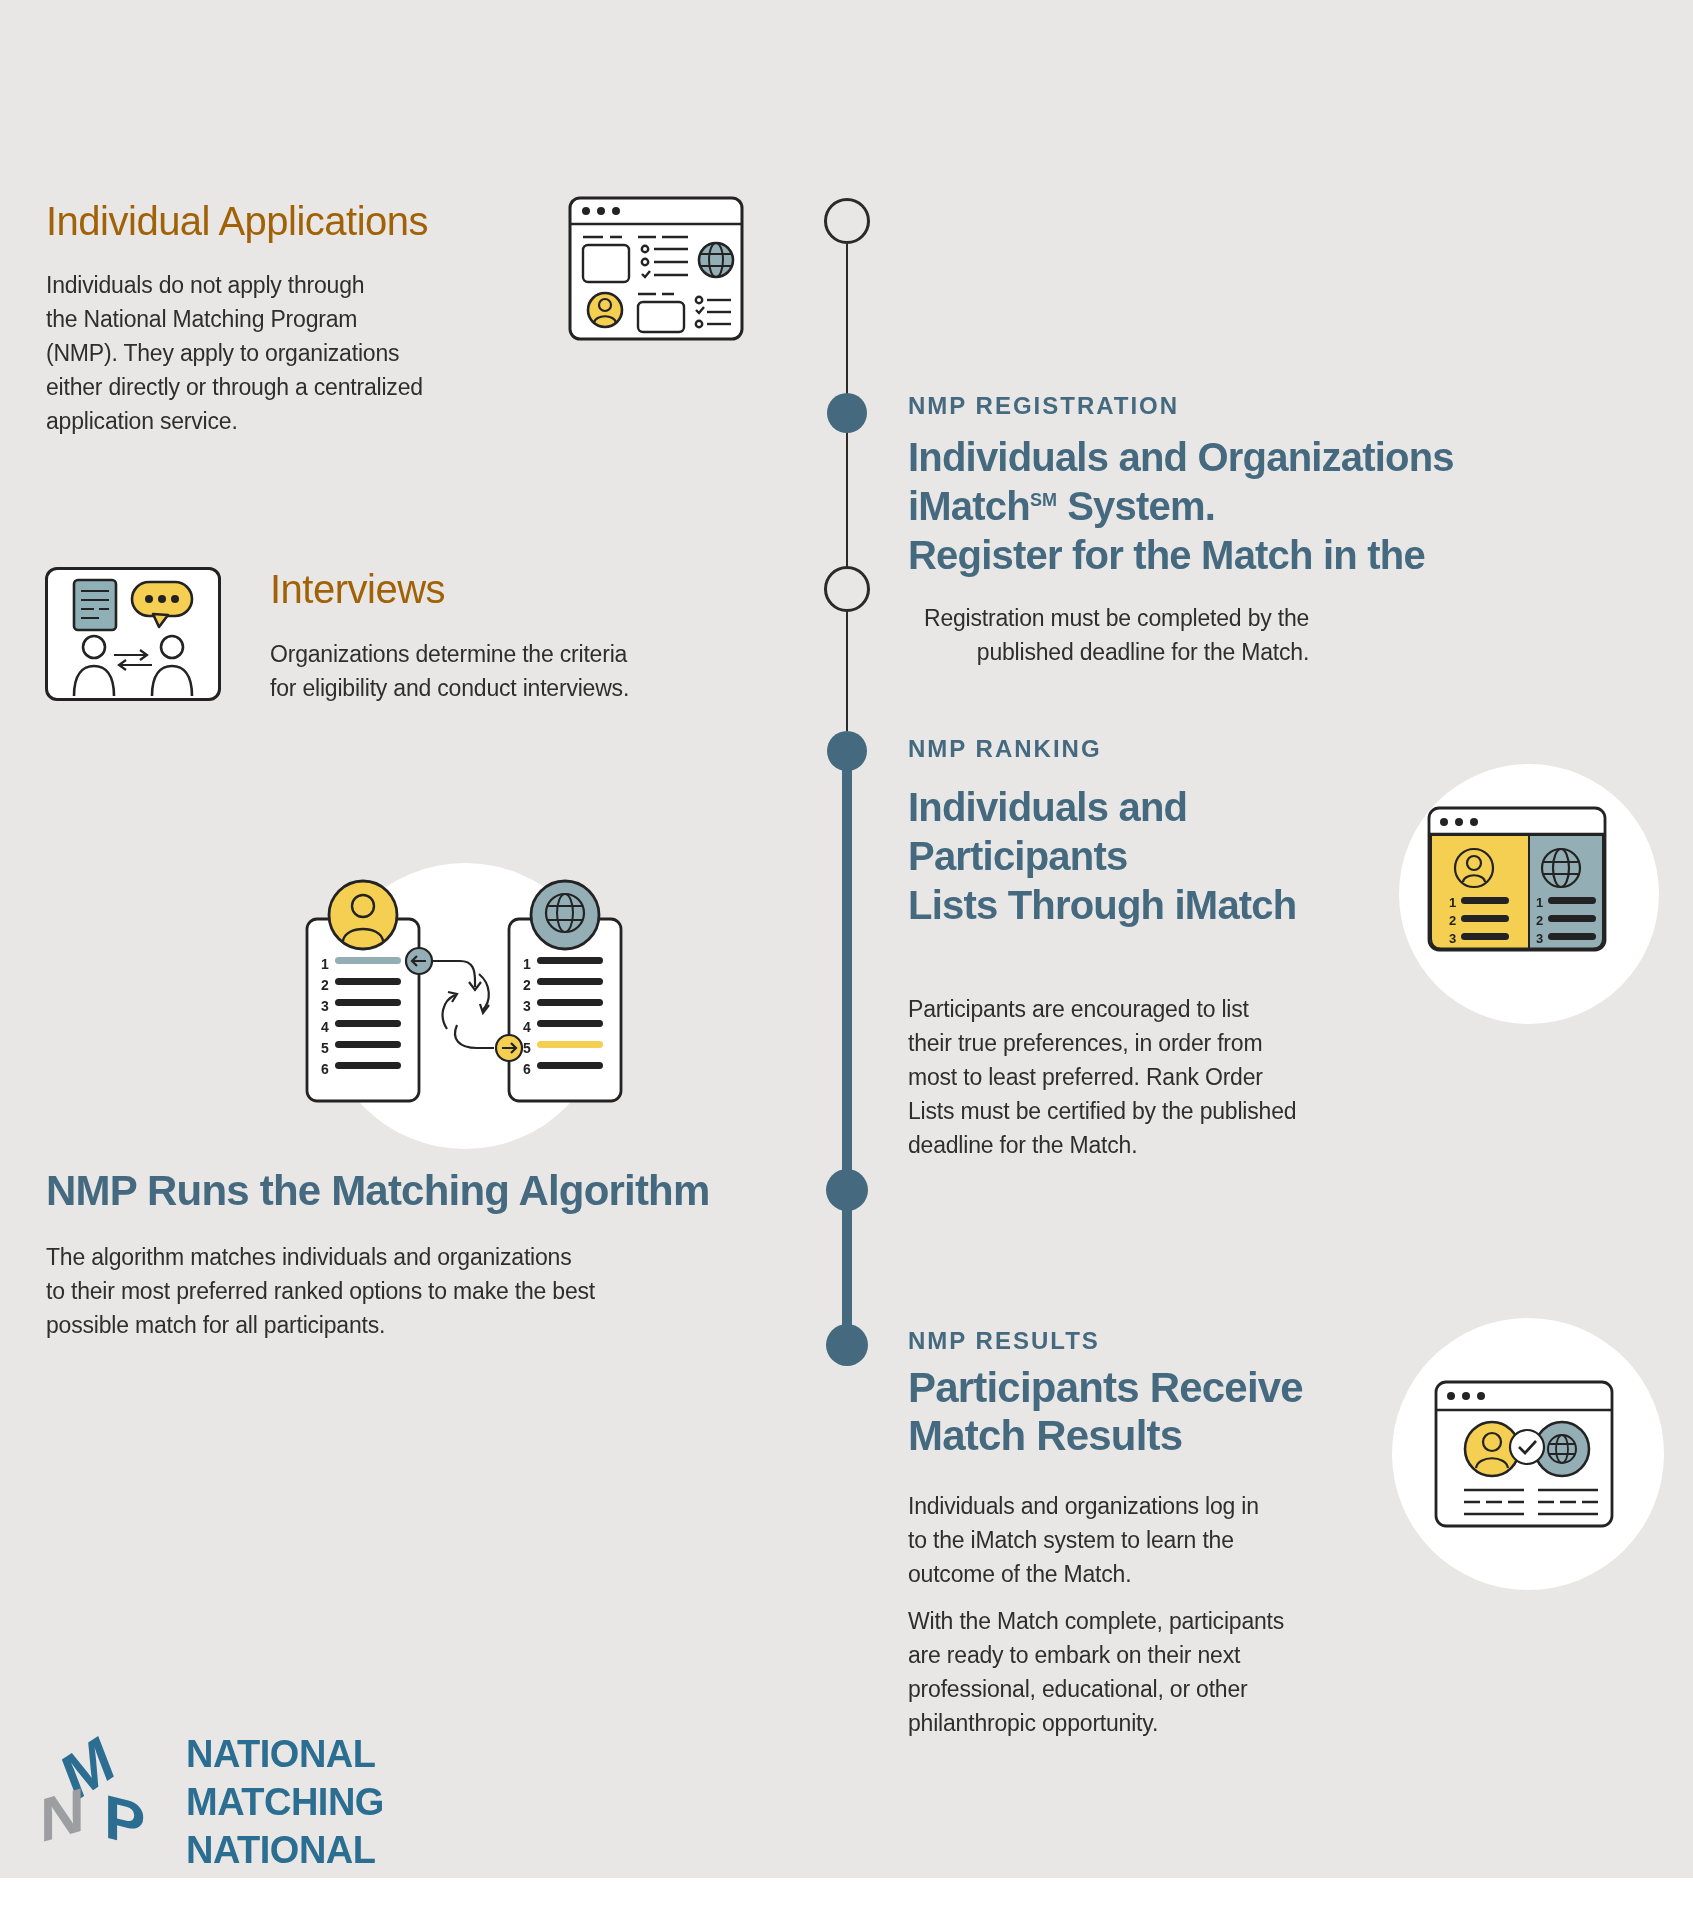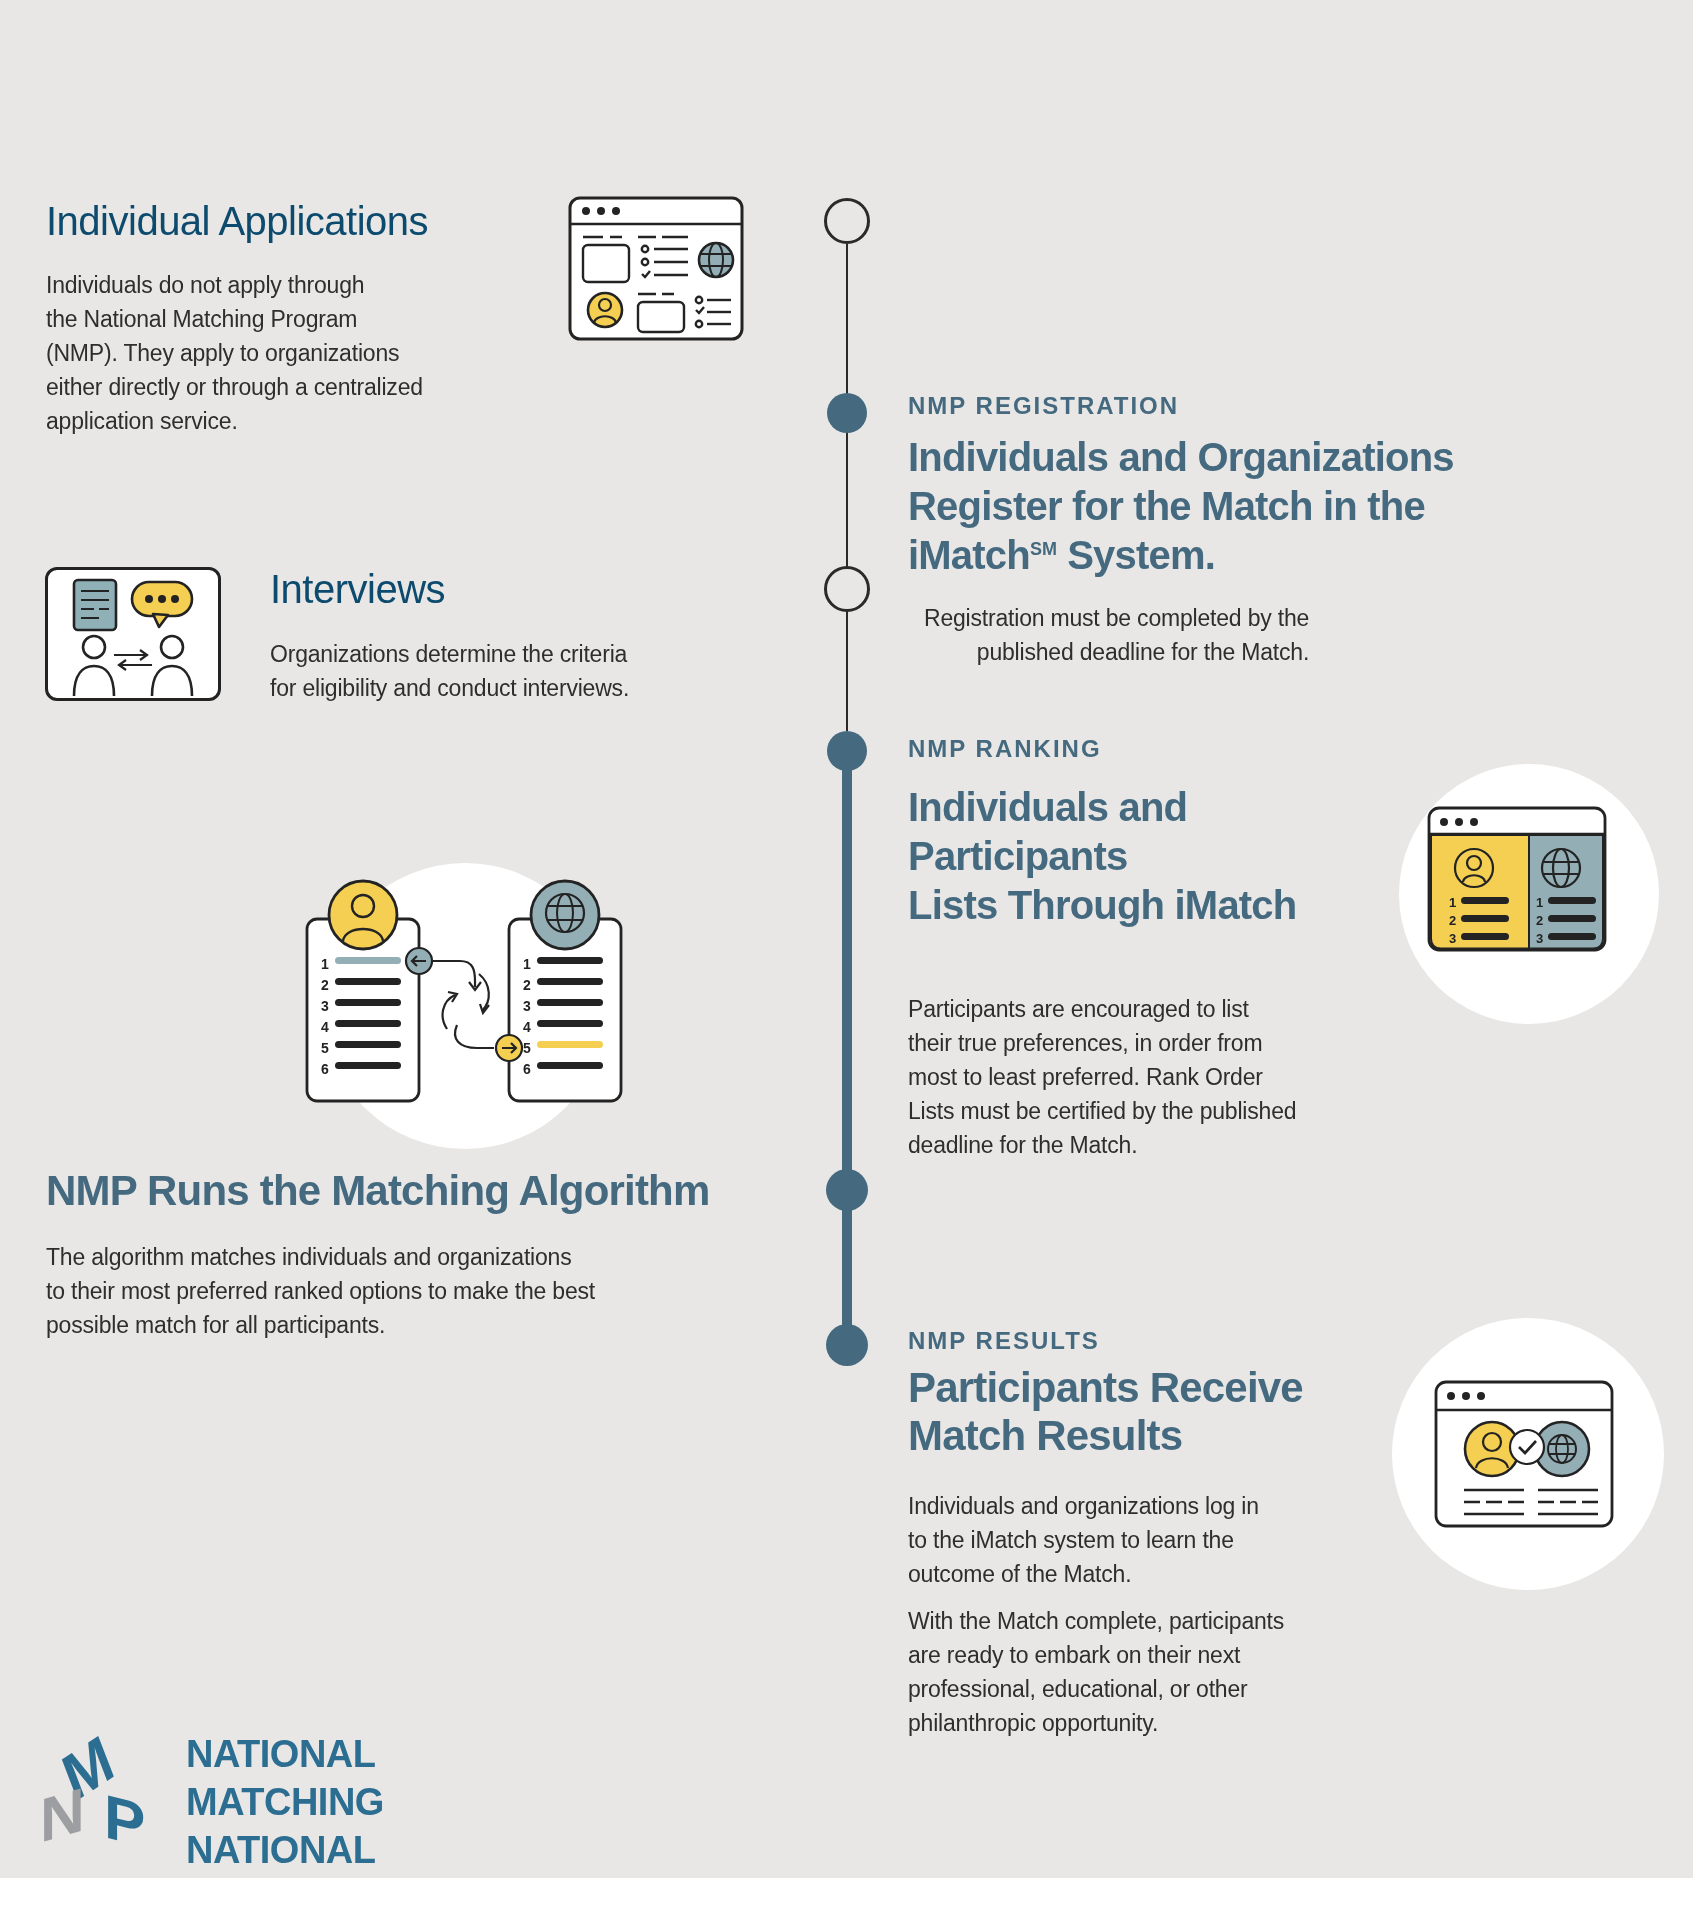--- a/index.html
+++ b/index.html
@@ -11,21 +11,21 @@
     overflow:hidden;
   }
   .abs{position:absolute;}
   .title{
     left:0;right:0;top:44px;text-align:center;
     font-size:55px;line-height:64px;font-weight:700;
     color:#232120;letter-spacing:-1px;
   }
   .h-left{
     font-size:40px;line-height:48px;font-weight:400;
-    color:#0c4a6e;letter-spacing:-0.5px;
+    color:#a16207;letter-spacing:-0.5px;
   }
   .h-teal{
     font-size:40px;line-height:49px;font-weight:700;
     color:#456A80;letter-spacing:-0.8px;
   }
   .label{
     font-size:24px;line-height:28px;font-weight:700;
     color:#456A80;letter-spacing:2px;
   }
   .body{
@@ -214,22 +214,22 @@
   </svg>
 
   <div class="abs h-teal" style="left:46px;top:1166px;font-size:42px;">NMP Runs the Matching Algorithm</div>
   <div class="abs body" style="left:46px;top:1240px;">The algorithm matches individuals and organizations
 to their most preferred ranked options to make the best
 possible match for all participants.</div>
 
   <div class="abs label" style="left:908px;top:392px;">NMP REGISTRATION</div>
   <div class="abs h-teal" style="left:908px;top:433px;">
     <div>Individuals and Organizations</div>
+    <div><span>iMatch</span><sup class="sm">SM</sup><span> System.</span></div>
     <div>Register for the Match in the</div>
-    <div><span>iMatch</span><sup class="sm">SM</sup><span> System.</span></div>
   </div>
   <div class="abs body" style="left:924px;top:601px;text-align:right;">Registration must be completed by the
 published deadline for the Match.</div>
 
   <div class="abs label" style="left:908px;top:735px;">NMP RANKING</div>
   <div class="abs h-teal" style="left:908px;top:783px;">
     <div>Individuals and</div>
     <div>Participants</div>
     <div>Lists Through iMatch</div>
   </div>

